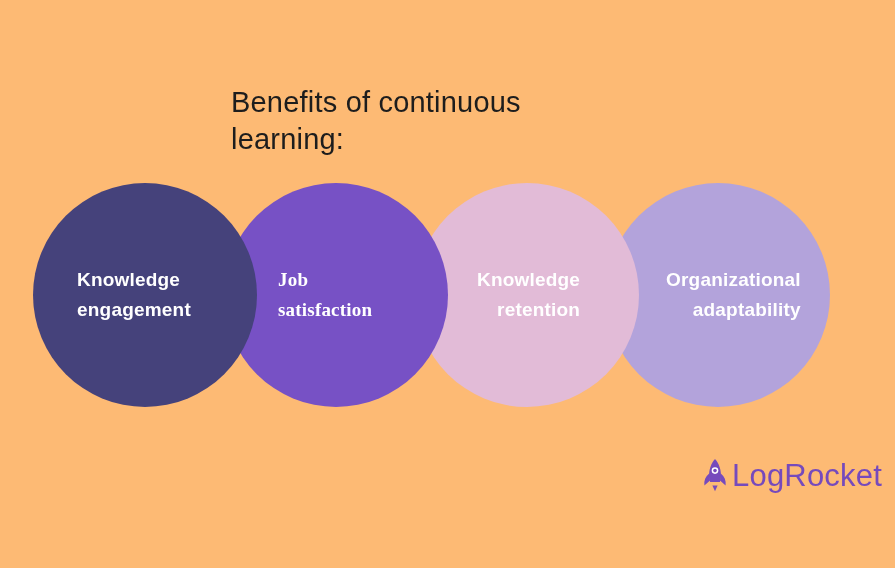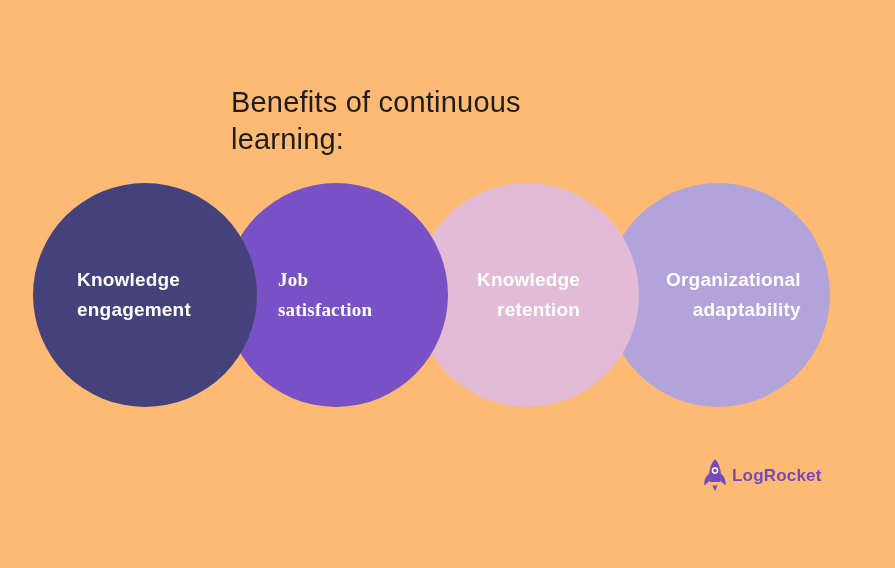--- a/index.html
+++ b/index.html
@@ -62,22 +62,22 @@
     align-items: center;
     gap: 3px;
   }
   .logo-icon {
     display: inline-flex;
     width: 28px;
     height: 40px;
   }
   .logo-icon svg { width: 100%; height: 100%; }
   .logo-text {
-    font-size: 17px;
-    font-weight: 700;
+    font-size: 31px;
+    font-weight: 400;
     letter-spacing: 0.2px;
   }
 </style>
 </head>
 <body>
 
 <div class="canvas">
 
   <h1 class="title">Benefits of continuous
 learning:</h1>

